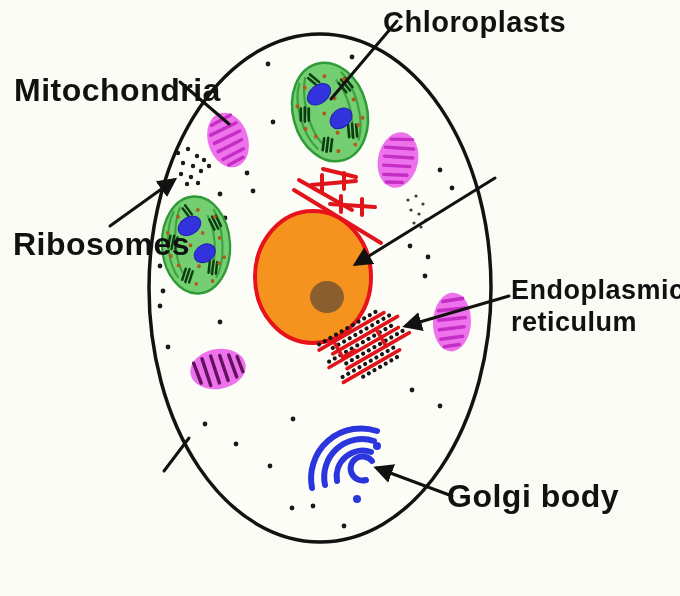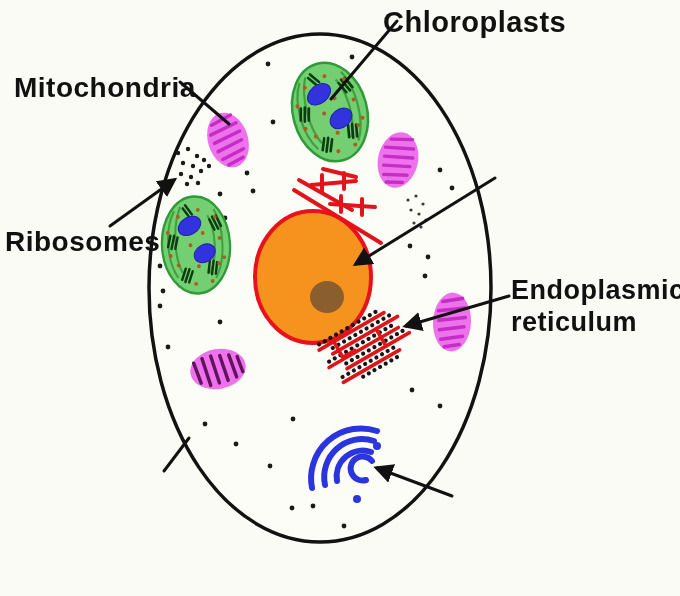--- a/index.html
+++ b/index.html
@@ -8,21 +8,21 @@
     background:var(--background,#fbfbf5);
     font-family:"Liberation Sans","DejaVu Sans",sans-serif;
     overflow:hidden;
   }
   .stage{position:relative;width:664px;height:596px;}
   svg{position:absolute;left:0;top:0;}
   .label{
     position:absolute;
     color:var(--label-text,#111);
     font-weight:600;
-    font-size:28px;
+    font-size:32px;
     letter-spacing:0.5px;
     white-space:nowrap;
     user-select:none;
   }
   .label.two-line{line-height:32px;}
 
   
   .cell-body{fill:var(--cell-fill);stroke:var(--membrane-stroke);stroke-width:3.5;}
   .nucleus-body{fill:var(--nucleus-fill);stroke:var(--nucleus-stroke);stroke-width:4;}
   .nucleolus{fill:var(--nucleolus-fill);}
@@ -226,18 +226,19 @@
     <line class="leader" x1="180" y1="82" x2="229" y2="124"></line>
     <line class="leader" x1="110" y1="226" x2="174" y2="180" marker-end="url(#arrowhead)"></line>
     <line class="leader" x1="495" y1="178" x2="356" y2="264" marker-end="url(#arrowhead)"></line>
     <line class="leader" x1="509" y1="296" x2="406" y2="326" marker-end="url(#arrowhead)"></line>
     <line class="leader" x1="452" y1="496" x2="377" y2="468" marker-end="url(#arrowhead)"></line>
     <line class="leader" x1="164" y1="471" x2="189" y2="438"></line>
   </svg>
 
   <div class="label" style="left:383px;top:6px;font-size:29px;">Chloroplasts</div>
   <div class="label" style="left:14px;top:72px;">Mitochondria</div>
-  <div class="label" style="left:5px;top:226px;">Ribosomes</div>
+  <div class="label" style="left:13px;top:226px;">Ribosomes</div>
   <div class="label two-line" style="left:511px;top:274px;font-size:27px;">
     <div>Endoplasmic</div>
     <div>reticulum</div>
   </div>
+  <div class="label" style="left:447px;top:478px;">Golgi body</div>
 </div>
 
 </body></html>

